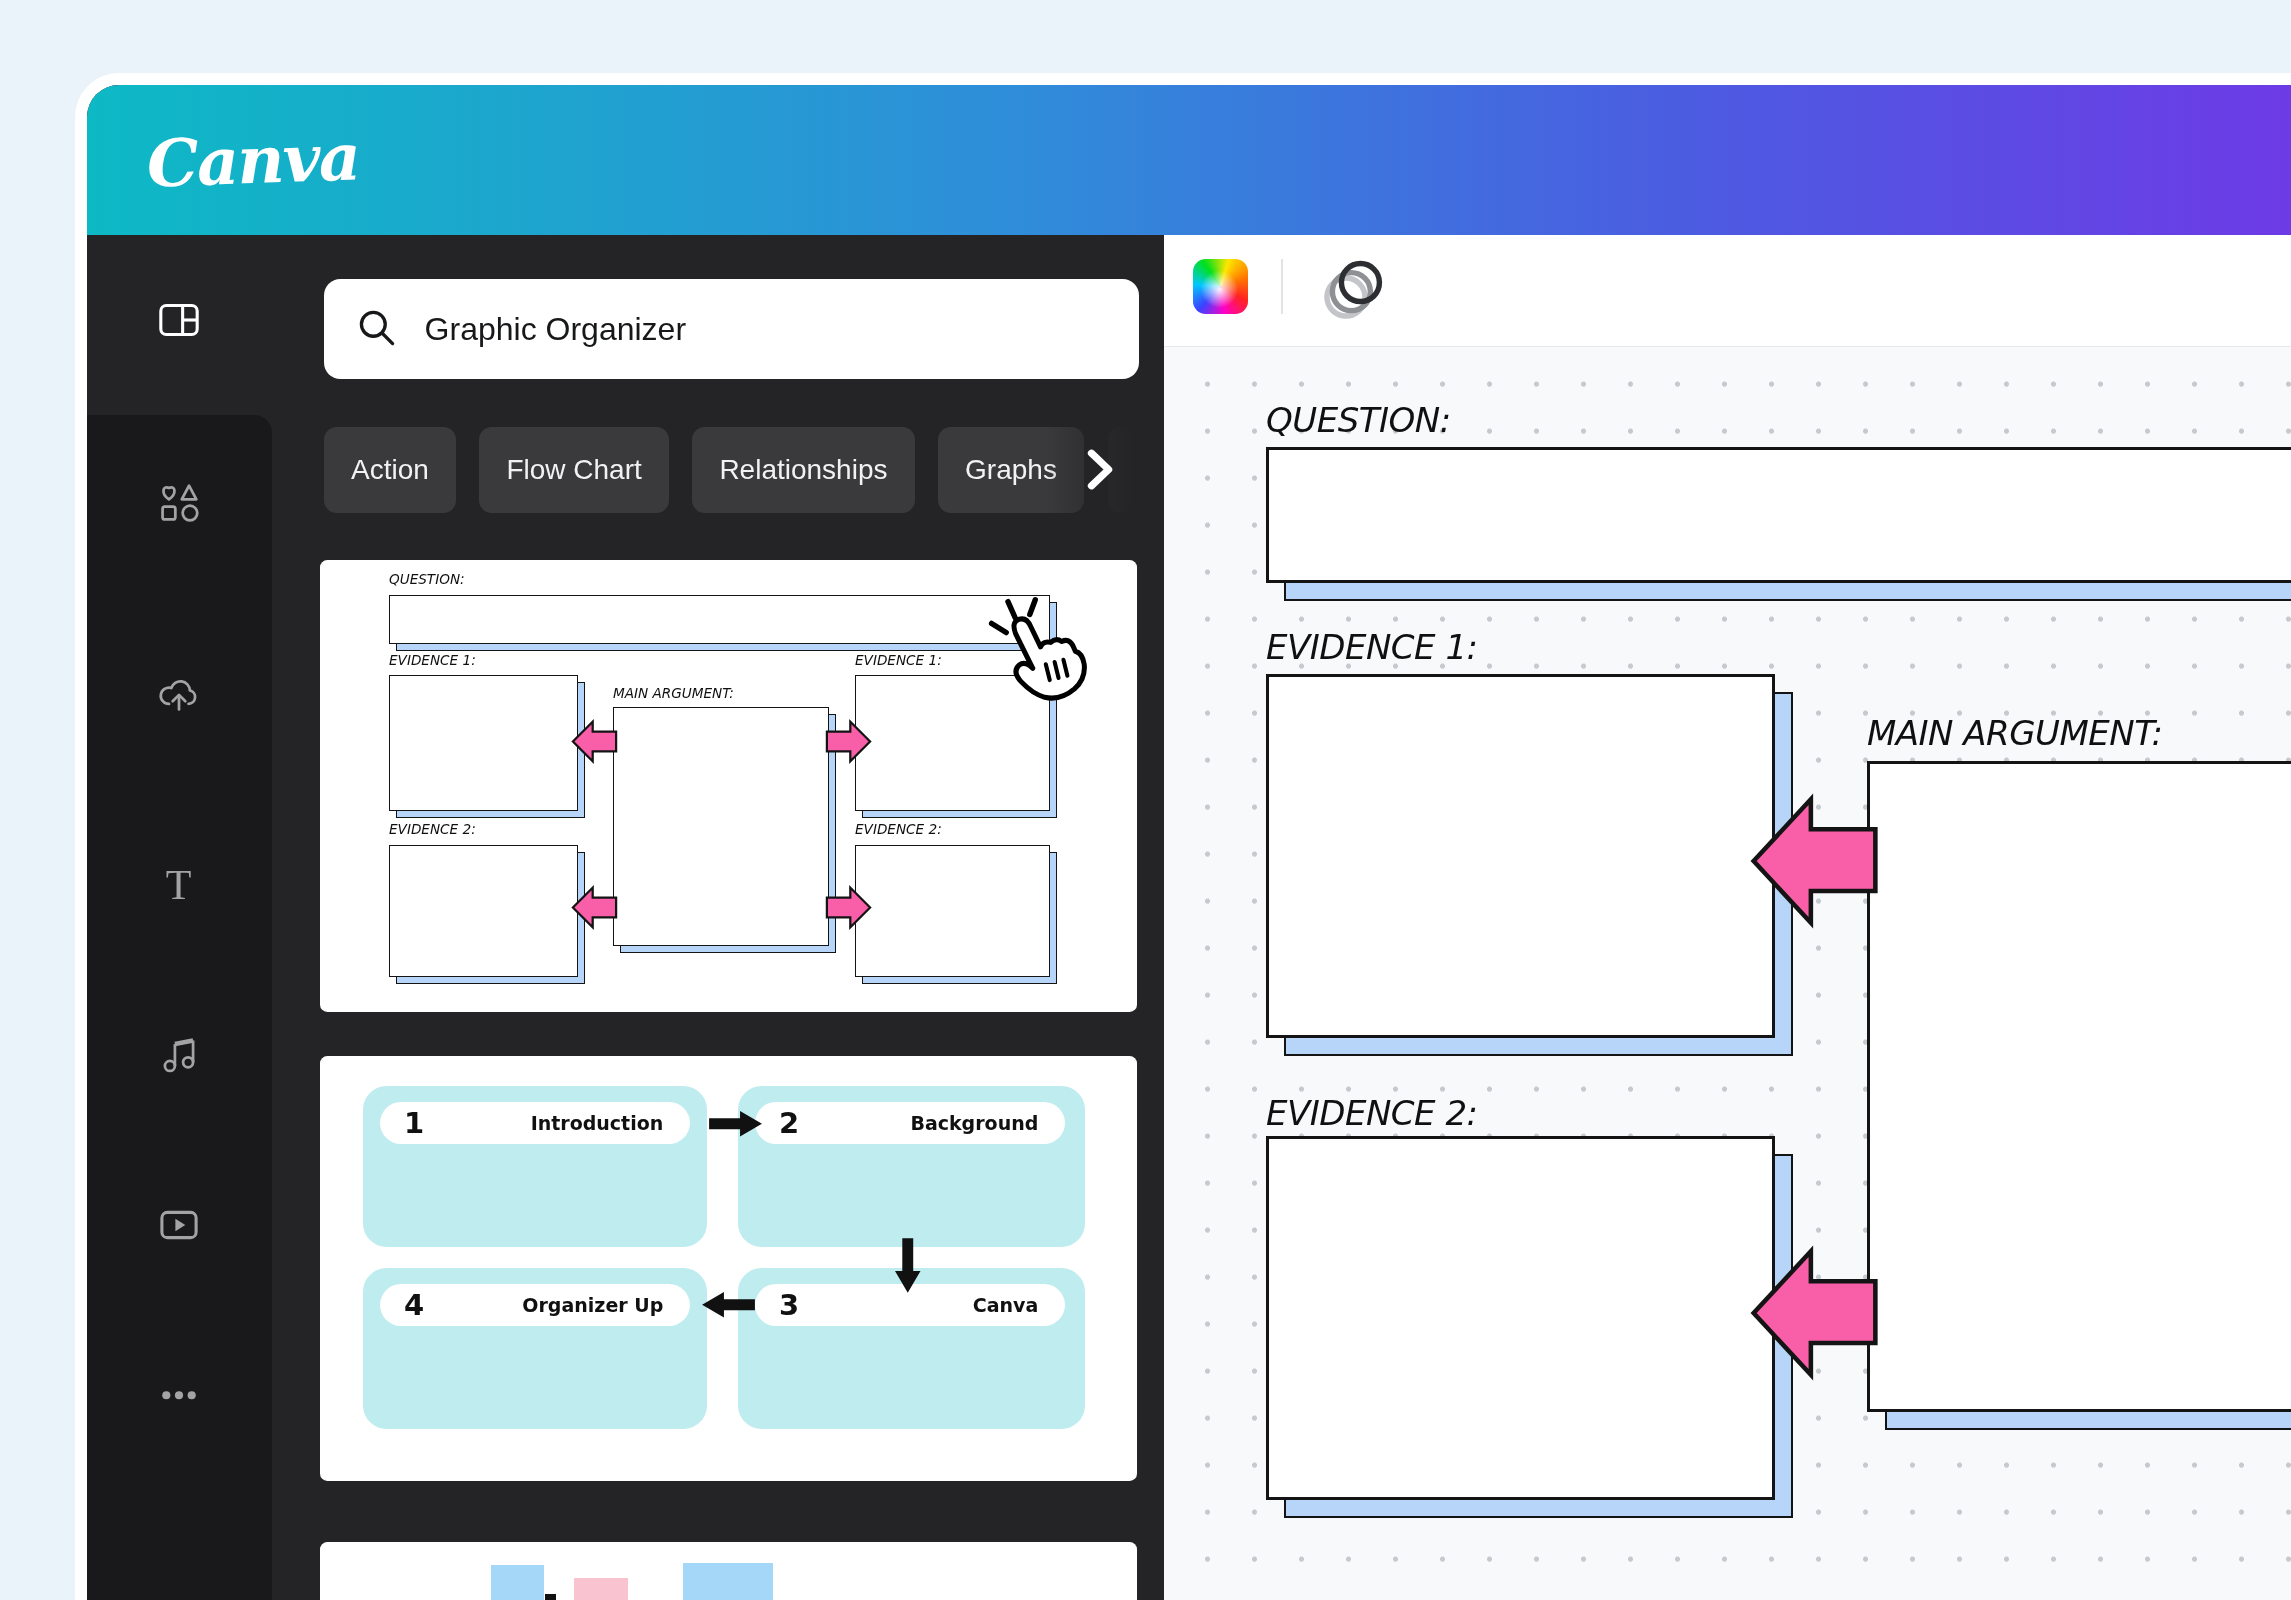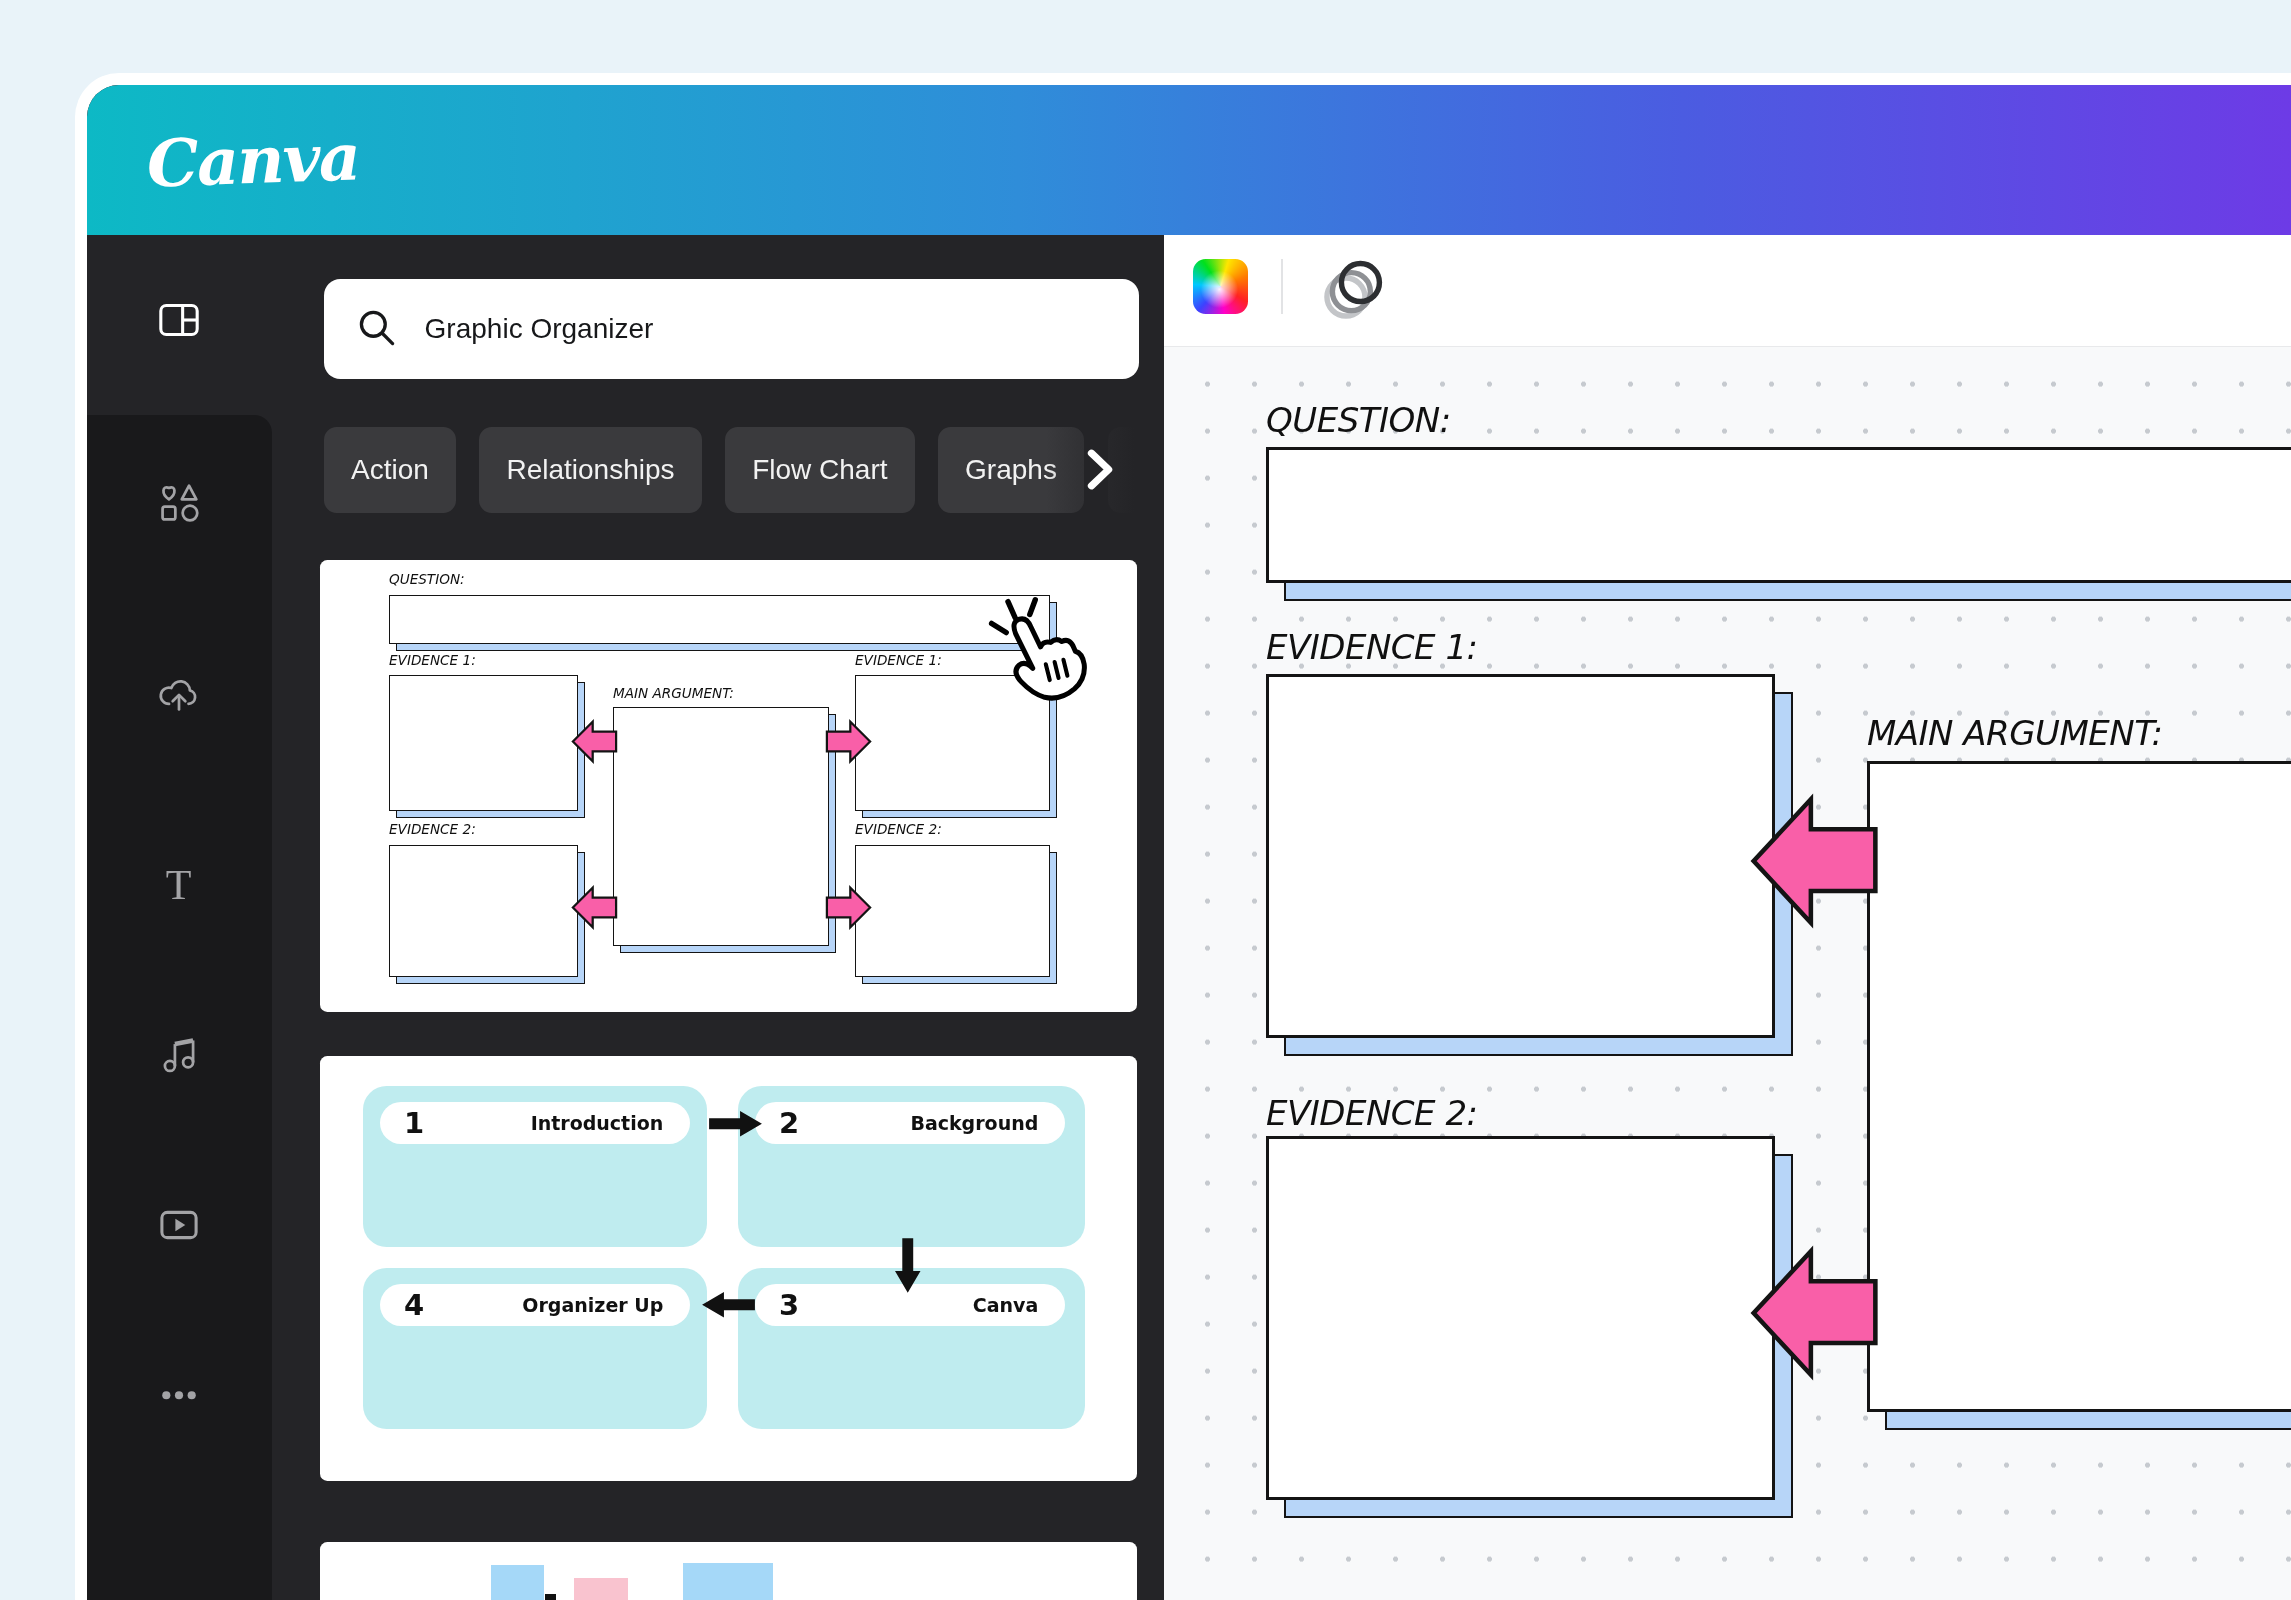--- a/index.html
+++ b/index.html
@@ -34,21 +34,21 @@
   .rail-item{position:absolute;left:66px;width:51px;height:51px;display:flex;align-items:center;justify-content:center;cursor:pointer;}
   .rail-item svg{display:block;}
   
   .panel{width:892px;flex:0 0 892px;position:relative;background:#242427;overflow:hidden;}
   .search{
     position:absolute;left:52px;top:44px;width:815px;height:100px;
     background:#fff;border-radius:16.4px;display:flex;align-items:center;
   }
   .search input{
     border:none;outline:none;flex:1;margin-left:23.6px;margin-right:18px;
-    font-size:28px;color:#17181a;font-family:"Liberation Sans",sans-serif;background:transparent;
+    font-size:32px;color:#17181a;font-family:"Liberation Sans",sans-serif;background:transparent;
   }
   .search .mag{margin-left:31px;flex:0 0 auto;}
   .chips{
     position:absolute;left:52px;top:192px;width:840px;height:86px;
     display:flex;gap:23.6px;overflow:hidden;white-space:nowrap;
   }
   .chip{
     height:86px;padding:0 27px;background:#3a3a3d;border-radius:12.7px;
     color:#f2f2f2;font-size:28px;display:flex;align-items:center;flex:0 0 auto;cursor:pointer;
   }
@@ -211,24 +211,24 @@
             </svg>
         </span>
         <input type="text" value="Graphic Organizer" style="">
       </div>
 
       <div class="chips">
         <div class="chip">
             <span>Action</span>
           </div>
         <div class="chip">
+            <span>Flow Chart</span>
+          </div>
+        <div class="chip">
             <span>Relationships</span>
-          </div>
-        <div class="chip">
-            <span>Flow Chart</span>
           </div>
         <div class="chip">
             <span>Graphs</span>
           </div>
         <div class="chip" style="opacity:.55">
             <span>Ta</span>
           </div>
       </div>
       <div class="chips-fade"></div>
       <div class="chips-next">

